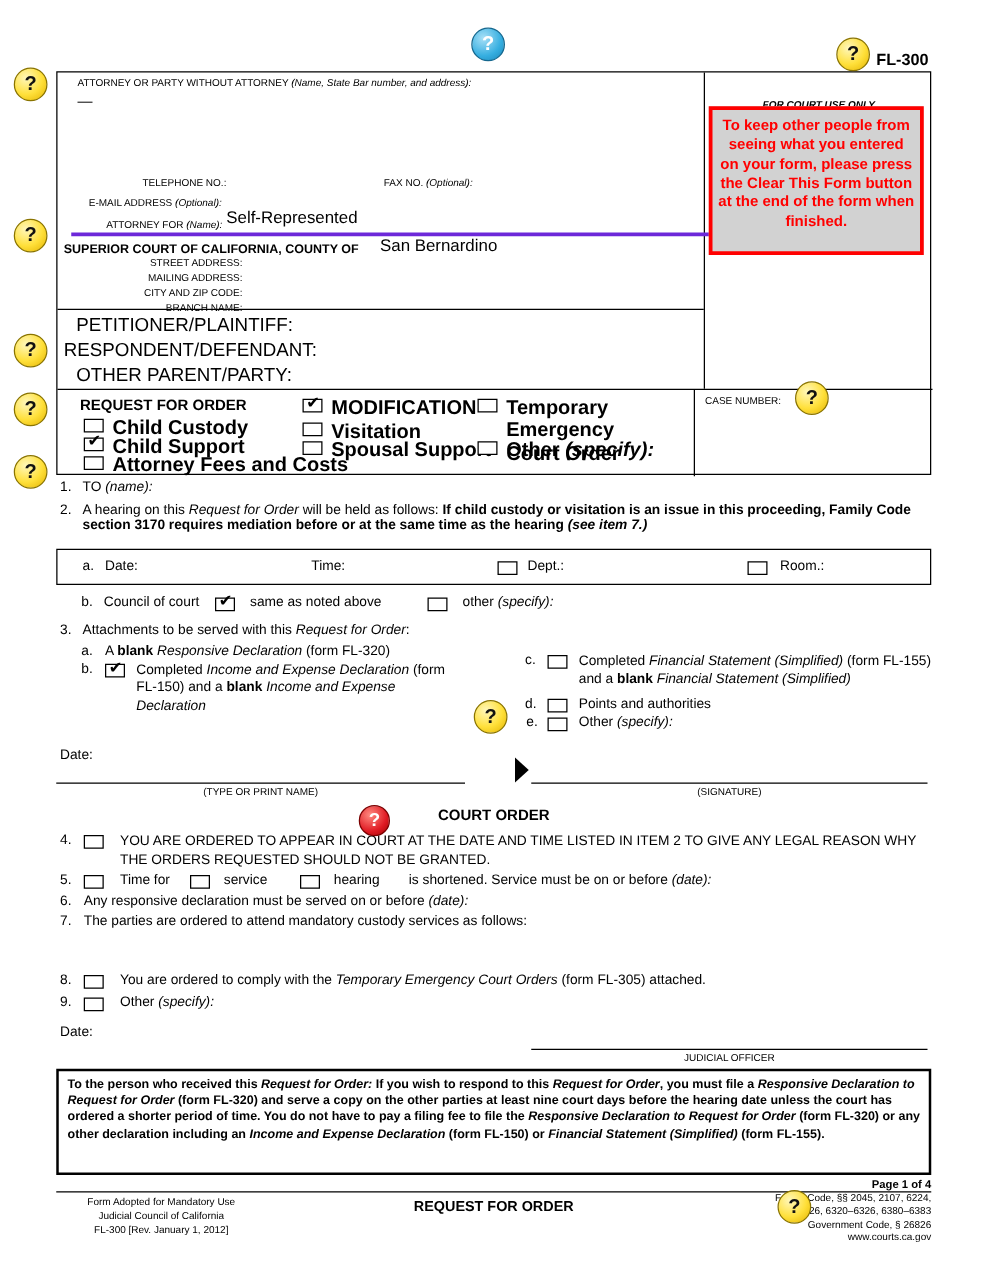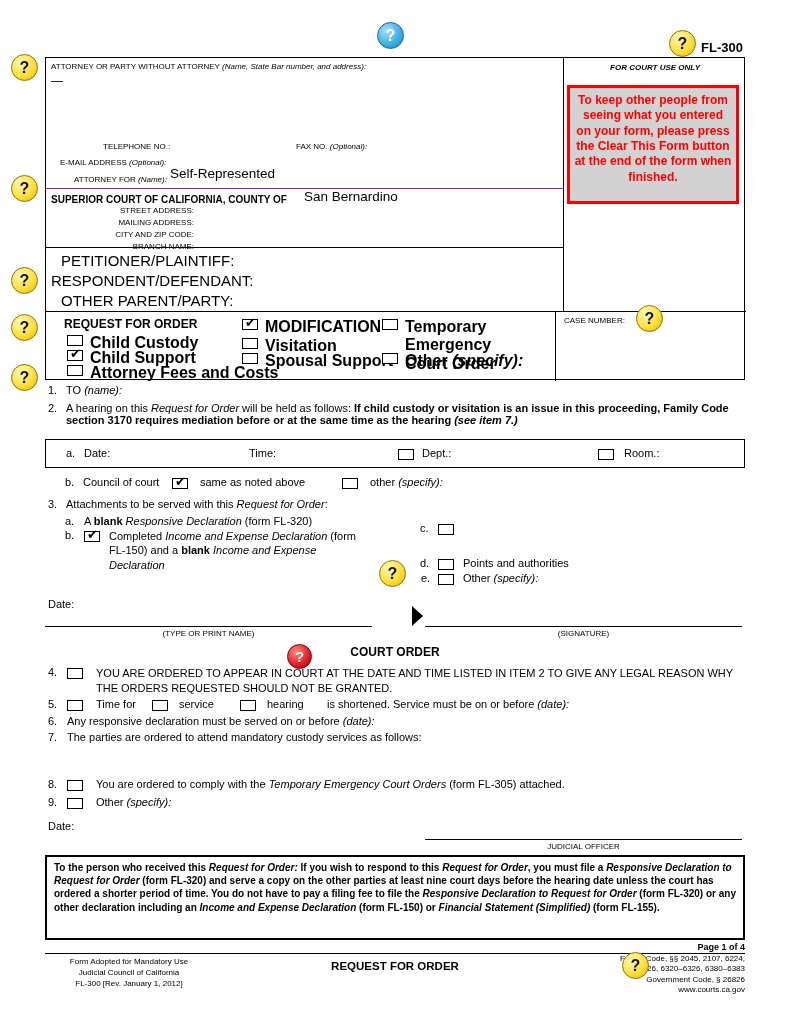--- a/index.html
+++ b/index.html
@@ -26,25 +26,25 @@
     border:1px solid #14678e; color:#fff; }
   .help-red { width:25px; height:25px; font-size:15px;
     background:radial-gradient(circle at 35% 30%, #ff8a80, #e01b24 60%, #9d0000);
     border:1px solid #7a0000; color:#fff; }
 
   .form-number { position:absolute; left:701px; top:40px; font-size:13px; font-weight:bold; }
 
   
   .header-box { position:absolute; left:45px; top:57px; width:700px; height:323px; border:1px solid #000; }
   .hdr-left { position:absolute; left:0; top:0; width:518px; height:253px; border-right:1px solid #000; }
-  .attorney-sec { position:absolute; left:0; top:0; width:100%; height:131px; border-bottom:1px solid #6d28d9; }
+  .attorney-sec { position:absolute; left:11px; top:0; width:100%; height:131px; border-bottom:3px solid #6d28d9; }
   .court-sec { position:absolute; left:0; top:131px; width:100%; height:59px; border-bottom:1px solid #000; }
   .parties-sec { position:absolute; left:0; top:190px; width:100%; height:63px; }
   .hdr-right { position:absolute; left:518px; top:0; width:182px; height:253px; }
-  .fcuo { margin-top:5px; text-align:center; font-size:8px; font-weight:bold; font-style:italic; }
+  .fcuo { margin-top:21px; text-align:center; font-size:8px; font-weight:bold; font-style:italic; }
   .privacy-box { position:absolute; left:3px; top:27px; width:172px; height:119px;
     background:#d2d2d2; border:3px solid #f00; color:#f00; font-weight:bold;
     font-size:12px; text-align:center; padding:5px 4px; line-height:1.28; }
   .addr-label { left:0; width:148px; text-align:right; }
   .request-sec { position:absolute; left:0; top:253px; width:700px; height:70px; border-top:1px solid #000; }
   .request-left { position:absolute; left:0; top:0; width:510px; height:100%; border-right:1px solid #000; }
   .case-col { position:absolute; left:510px; top:0; right:0; height:100%; }
 
   
   .cb { position:absolute; width:16px; height:11px; border:1px solid #000; background:#fff; }
@@ -196,20 +196,21 @@
 
   <span class="abs body-text" style="left:65px;top:515px">a.</span>
   <span class="abs body-text" style="left:84px;top:515px"><span>A </span><span class="rt-b">blank</span><span> </span><span class="rt-i">Responsive Declaration</span><span> (form FL-320)</span></span>
 
   <span class="abs body-text" style="left:65px;top:529px">b.</span>
   <span class="cb checked" style="left:84px;top:531px"></span>
   <span class="abs body-text" style="left:109px;top:529px;width:252px;line-height:1.3"><span>Completed </span><span class="rt-i">Income and Expense Declaration</span><span> (form FL-150) and a </span><span class="rt-b">blank</span><span> </span><span class="rt-i">Income and Expense Declaration</span></span>
 
   <span class="abs body-text" style="left:420px;top:522px">c.</span>
   <span class="cb" style="left:438px;top:524px"></span>
+  <span class="abs body-text" style="left:463px;top:522px;width:282px;line-height:1.3"><span>Completed </span><span class="rt-i">Financial Statement (Simplified)</span><span> (form FL-155) and a </span><span class="rt-b">blank</span><span> </span><span class="rt-i">Financial Statement (Simplified)</span></span>
 
   <span class="abs body-text" style="left:420px;top:557px">d.</span>
   <span class="cb" style="left:438px;top:559px"></span>
   <span class="abs body-text" style="left:463px;top:557px">Points and authorities</span>
 
   <span class="abs body-text" style="left:421px;top:572px">e.</span>
   <span class="cb" style="left:438px;top:574px"></span>
   <span class="abs body-text" style="left:463px;top:572px"><span>Other </span><span class="rt-i">(specify):</span></span>
 
   <span class="abs body-text" style="left:48px;top:598px">Date:</span>

